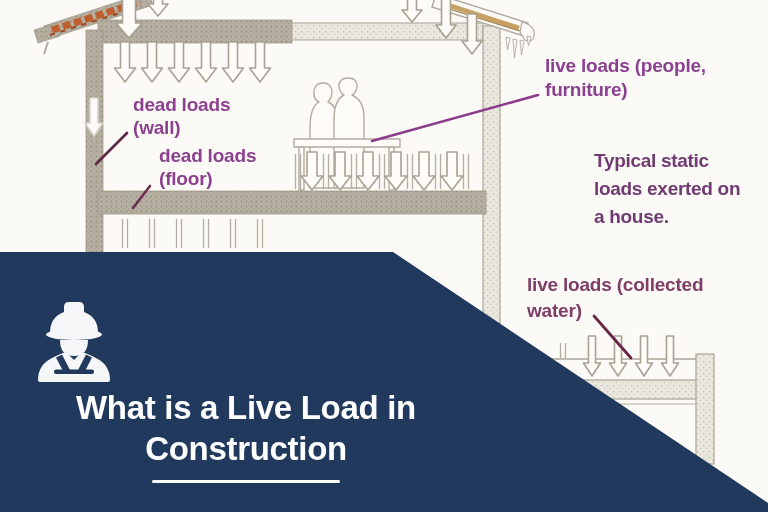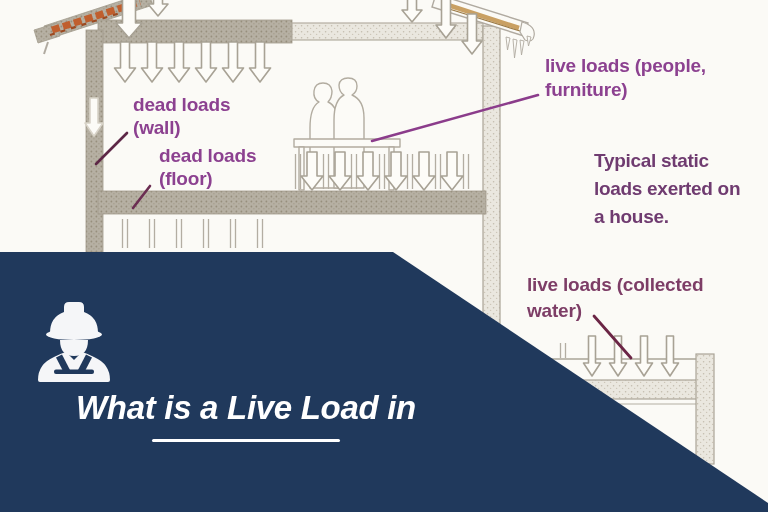--- a/index.html
+++ b/index.html
@@ -14,21 +14,21 @@
   .arrW{fill:#fcfbf7;stroke:#d8d3c8;stroke-width:1.6;stroke-linejoin:round;}
   .pair{stroke:#b3ada2;stroke-width:1.3;fill:none;}
   .outl{fill:#fcfbf7;stroke:#b2aca0;stroke-width:1.4;stroke-linejoin:round;}
   .leader{fill:none;stroke-linecap:round;}
   
   .banner{position:absolute;inset:0;background:var(--banner_bg,#20395c);
           clip-path:polygon(0 252px,393px 252px,768px 503px,768px 512px,0 512px);}
   .worker{position:absolute;left:36px;top:300px;}
   .title{position:absolute;left:70px;top:387px;width:352px;text-align:center;
          color:var(--title_color,#ffffff);font-weight:bold;font-size:33px;
-         line-height:41px;letter-spacing:-0.3px;font-style:italic;}
+         line-height:41px;letter-spacing:-0.3px;}
   .underline{width:188px;height:3px;background:var(--title_color,#ffffff);
              margin:11px auto 0;border-radius:2px;}
 </style>
 </head>
 <body>
 
 <div class="stage">
 
   <svg class="diagram" width="768" height="512" viewBox="0 0 768 512">
     <defs>
@@ -159,17 +159,18 @@
         <path d="M2,80 Q2,64 18,57 Q26,53 30,52 L38,60 L46,52 Q50,53 58,57 Q74,64 74,80 Q74,82 72,82 L4,82 Q2,82 2,80 Z"></path>
       </g>
       <g fill="var(--banner_bg,#20395c)">
         <path d="M20,57.5 L26,54.5 L34,70 L27.5,72 Z"></path>
         <path d="M56,57.5 L50,54.5 L42,70 L48.5,72 Z"></path>
         <rect x="18" y="69.5" width="40" height="4.5" rx="2"></rect>
       </g>
     </svg>
     <div class="title">
       <div>What is a Live Load in</div>
+      <div>Construction</div>
       <div class="underline"></div>
     </div>
   </div>
 
 </div>
 
 </body></html>

